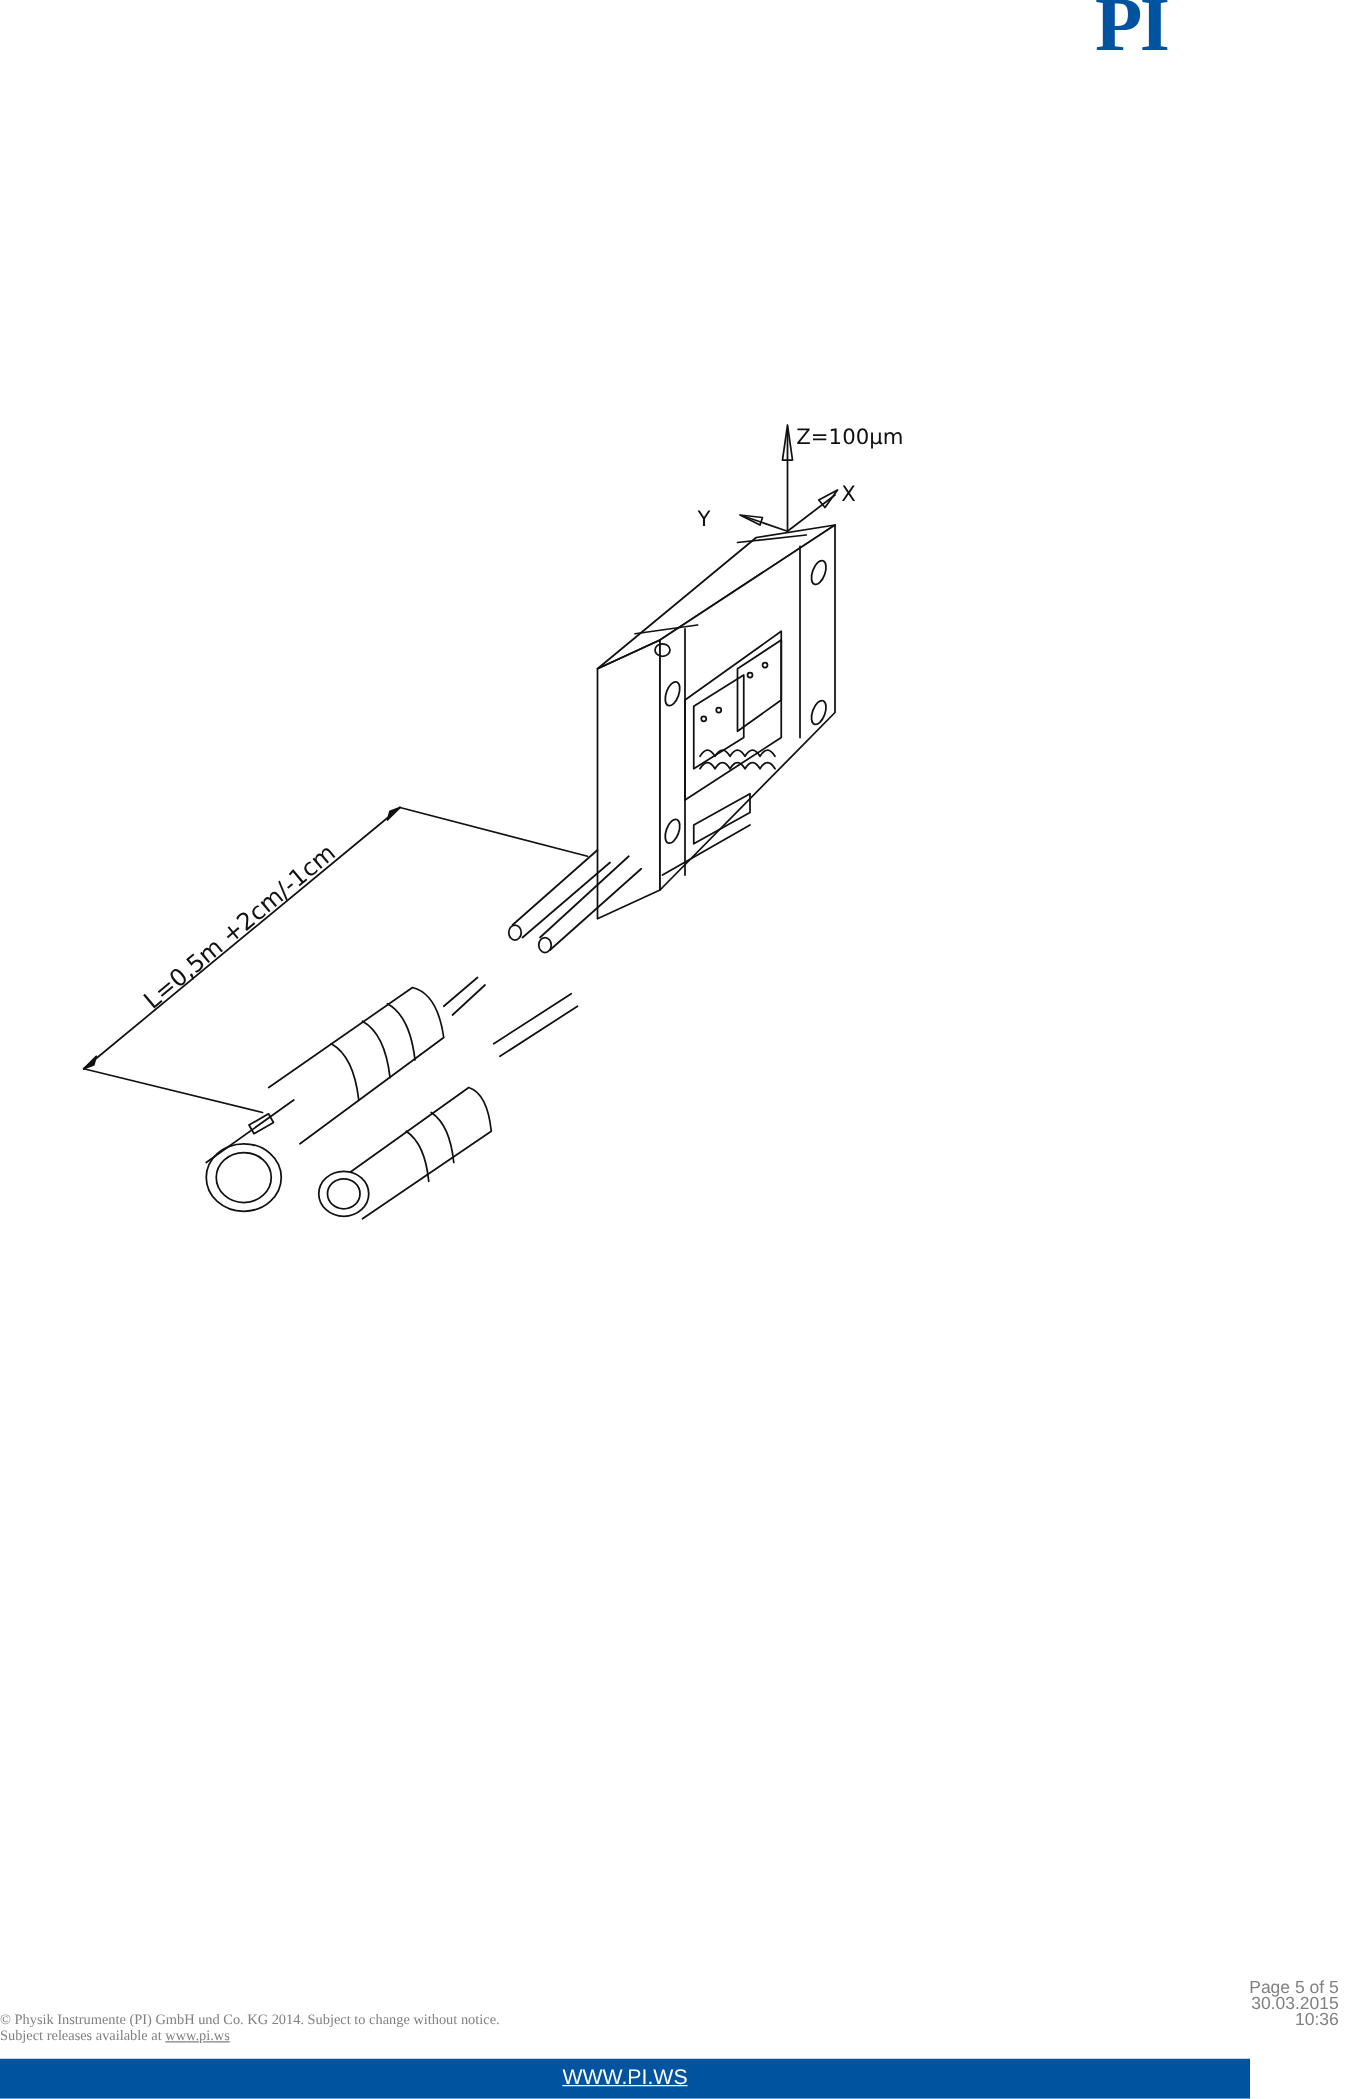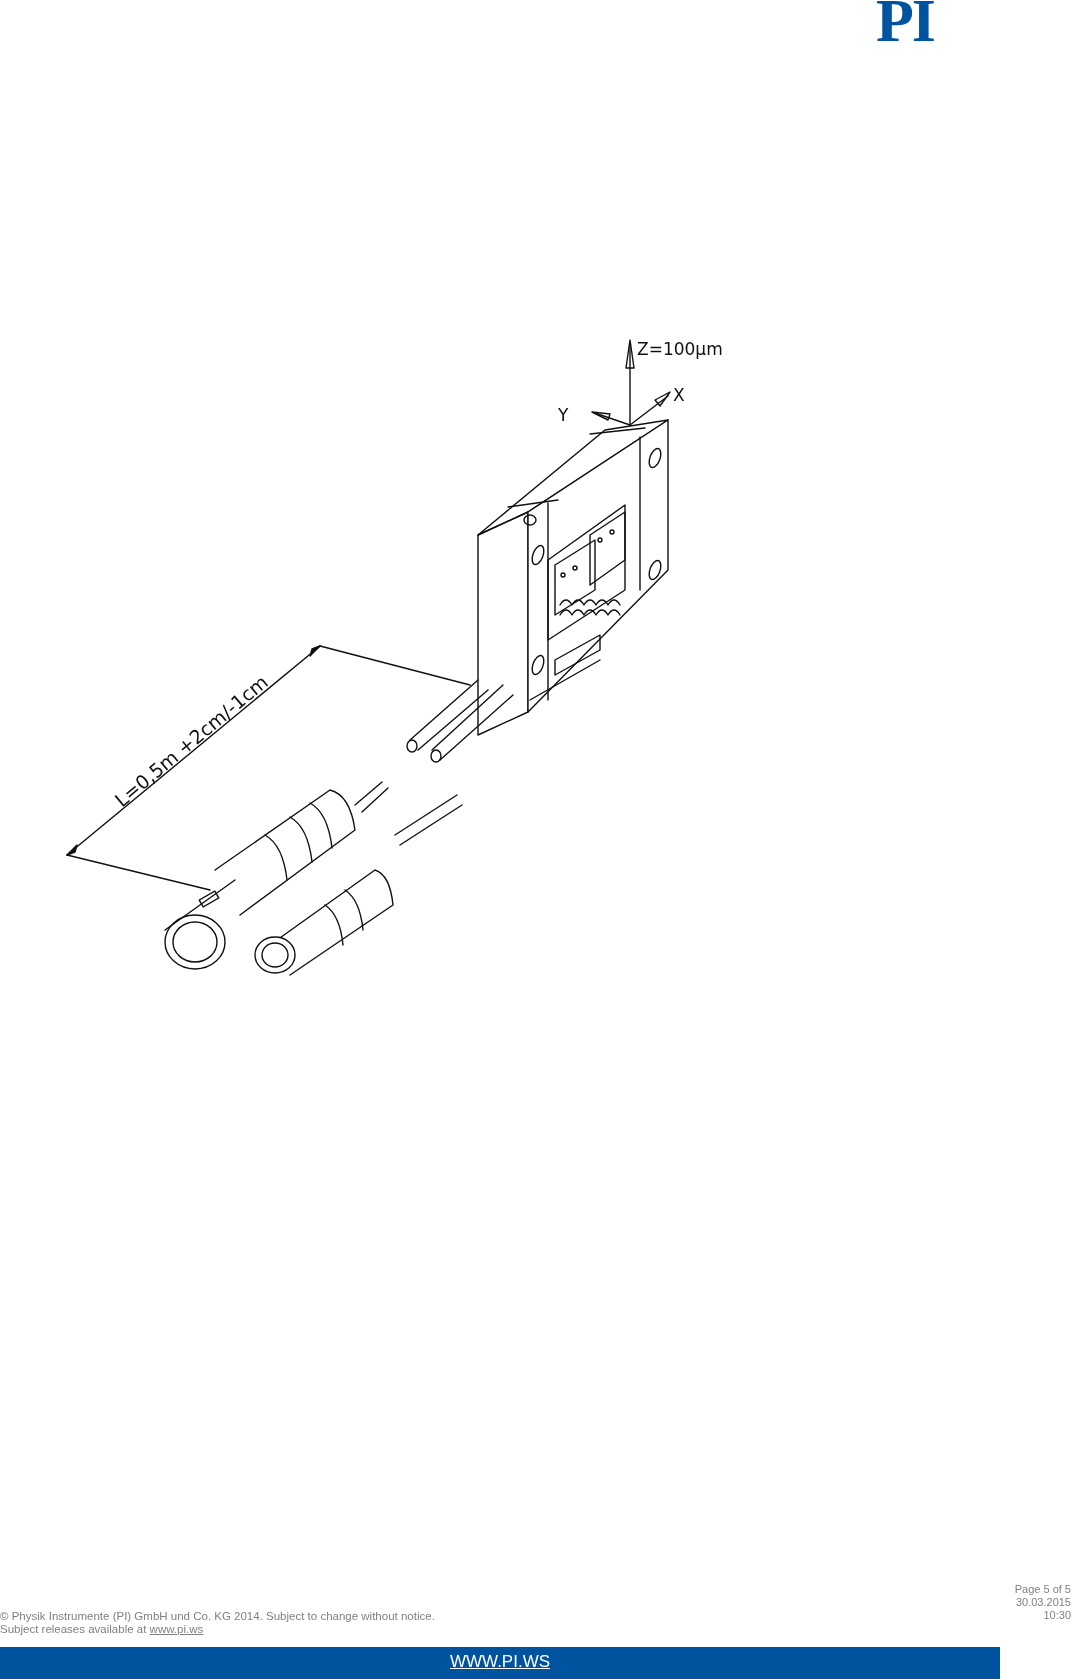--- a/index.html
+++ b/index.html
@@ -1,22 +1,22 @@
 <!DOCTYPE html>
 <html><head>
 <meta charset="utf-8">
 <style>
   html, body { margin: 0; padding: 0; background: #ffffff; }
   body { width: 1082px; height: 1679px; position: relative; overflow: hidden; font-family: "Liberation Sans", sans-serif; }
   .logo { position: absolute; left: 876px; top: 0px; width: 100px; height: 50px; }
   .logo-text { font-family: "Liberation Serif", serif; font-weight: bold; font-size: 62px; color: #00539f; letter-spacing: -2px; line-height: 48px; position: absolute; left: 0; top: -4px; }
   .drawing { position: absolute; left: 0; top: 300px; width: 760px; height: 700px; }
-  .footer-left { position: absolute; left: 0; top: 1610px; font-size: 11.5px; color: #808080; line-height: 13px; }
+  .footer-left { position: absolute; left: 0; top: 1610px; font-size: 11.5px; color: #808080; line-height: 13px; font-family: Liberation Serif, serif; }
   .footer-left a { color: #808080; text-decoration: underline; }
-  .footer-right { position: absolute; right: 11px; top: 1583px; font-size: 11px; color: #808080; line-height: 13px; text-align: right; }
+  .footer-right { position: absolute; right: 11px; top: 1583px; font-size: 14px; color: #808080; line-height: 13px; text-align: right; }
   .bottom-bar { position: absolute; left: 0; top: 1647px; width: 1000px; height: 32px; background: #00539f; text-align: center; }
   .bottom-bar a { color: #ffffff; font-size: 17px; line-height: 30px; text-decoration: underline; }
 </style>
 </head>
 <body>
 
 <div class="logo">
   <span class="logo-text">PI</span>
 </div>
 
@@ -108,18 +108,18 @@
 <div class="footer-left">
   <div>© Physik Instrumente (PI) GmbH und Co. KG 2014. Subject to change without notice.</div>
   <div>
     <span>Subject releases available at </span><a href="#">www.pi.ws</a>
   </div>
 </div>
 
 <div class="footer-right">
   <div>Page 5 of 5</div>
   <div>30.03.2015</div>
-  <div>10:30</div>
+  <div>10:36</div>
 </div>
 
 <div class="bottom-bar">
   <a href="#">WWW.PI.WS</a>
 </div>
 
 </body></html>

